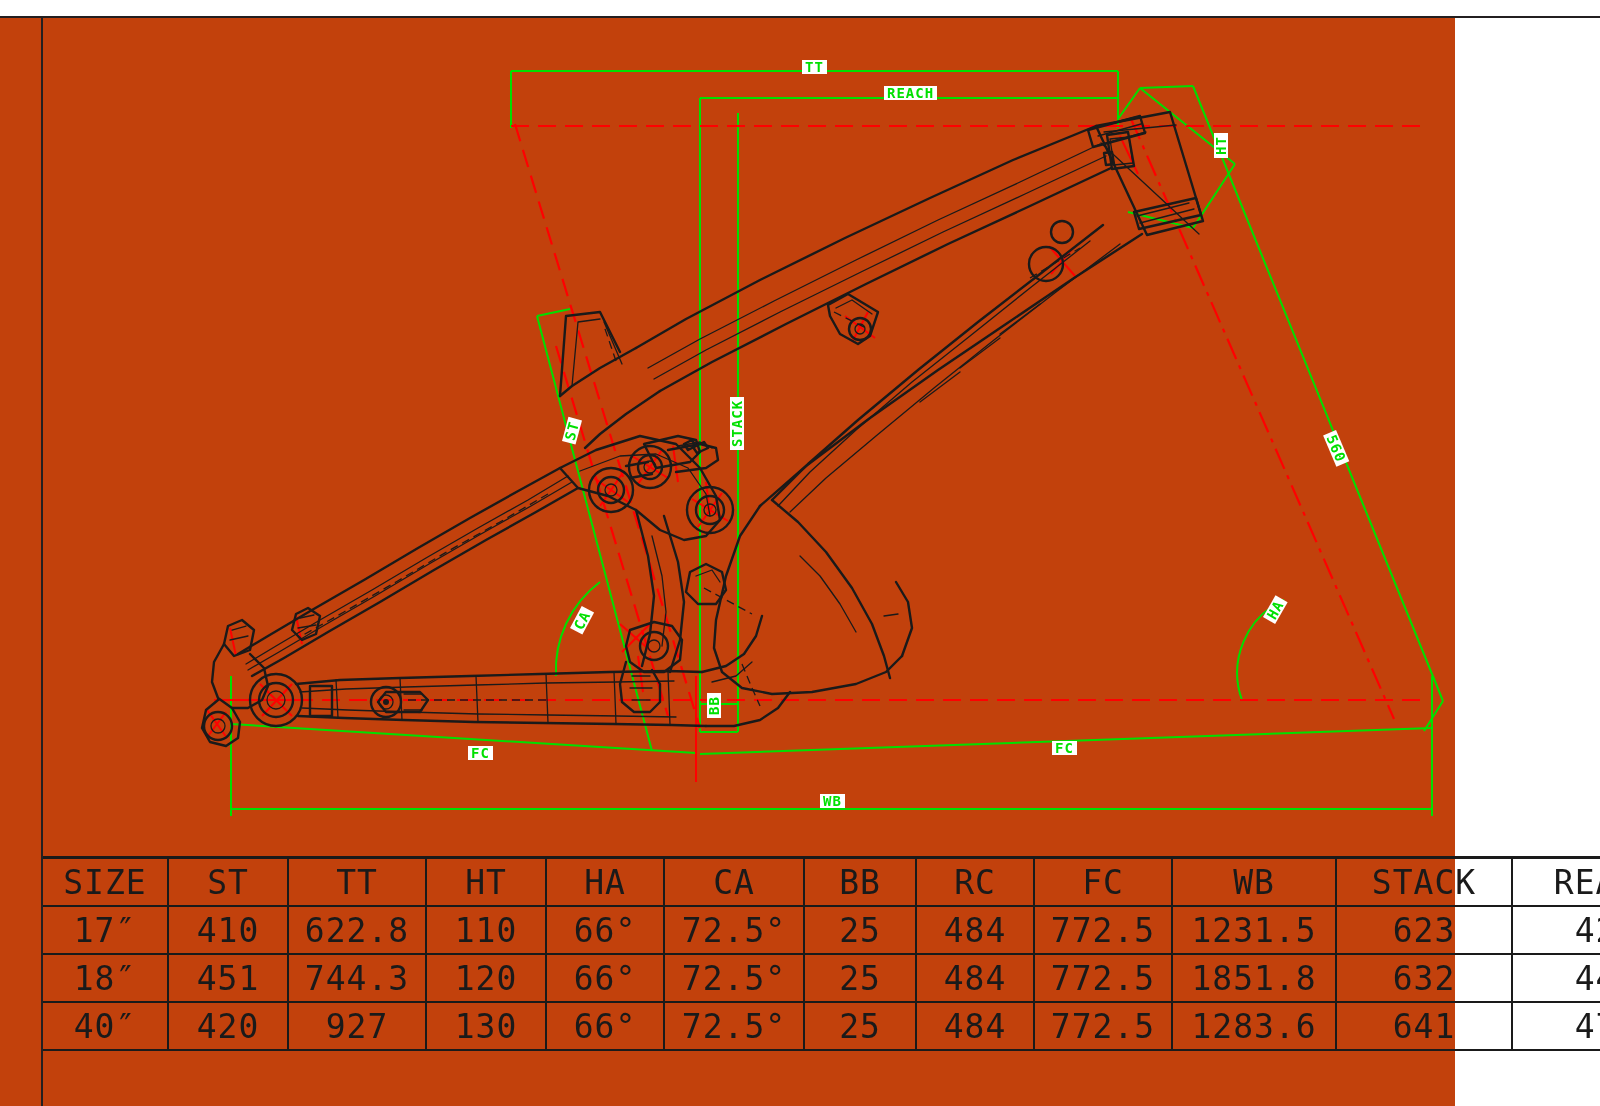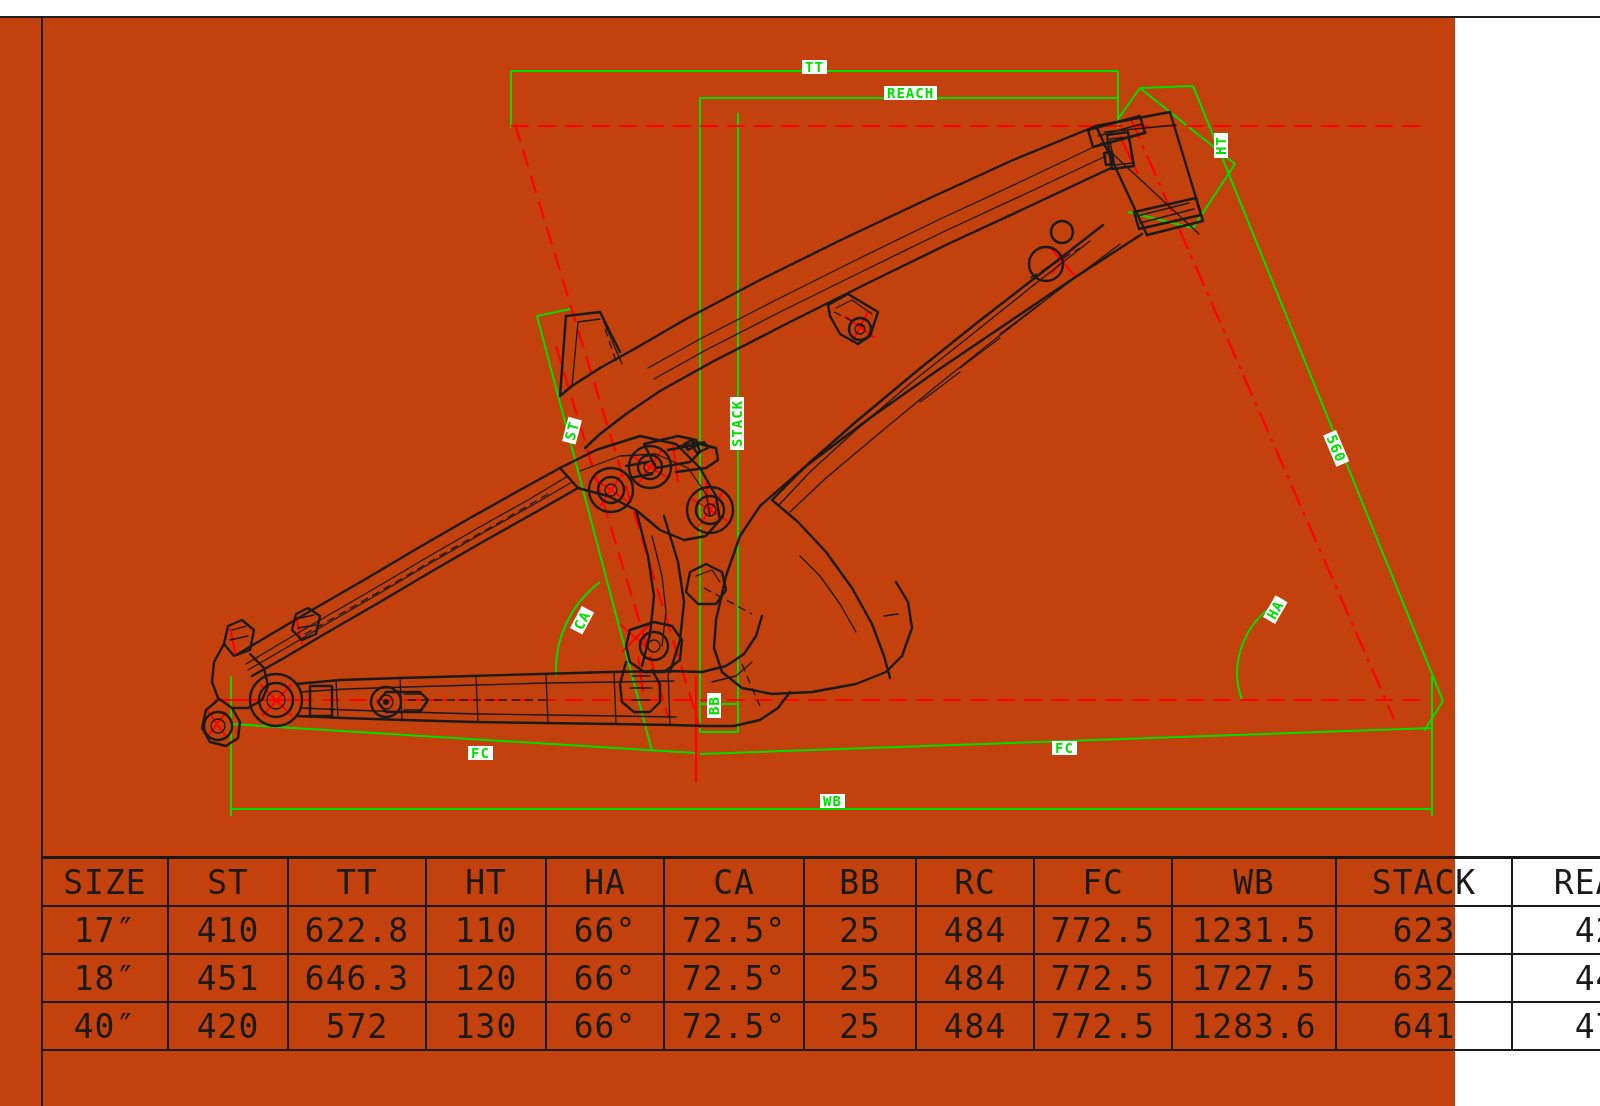--- a/index.html
+++ b/index.html
@@ -413,35 +413,35 @@
           <td>25</td>
           <td>484</td>
           <td>772.5</td>
           <td>1231.5</td>
           <td>623</td>
           <td>420</td>
         </tr>
         <tr>
           <td>18″</td>
           <td>451</td>
-          <td>646.3</td>
+          <td>744.3</td>
           <td>120</td>
           <td>66°</td>
           <td>72.5°</td>
           <td>25</td>
           <td>484</td>
           <td>772.5</td>
-          <td>1727.5</td>
+          <td>1851.8</td>
           <td>632</td>
           <td>446</td>
         </tr>
         <tr>
           <td>40″</td>
           <td>420</td>
-          <td>572</td>
+          <td>927</td>
           <td>130</td>
           <td>66°</td>
           <td>72.5°</td>
           <td>25</td>
           <td>484</td>
           <td>772.5</td>
           <td>1283.6</td>
           <td>641</td>
           <td>470</td>
         </tr>

